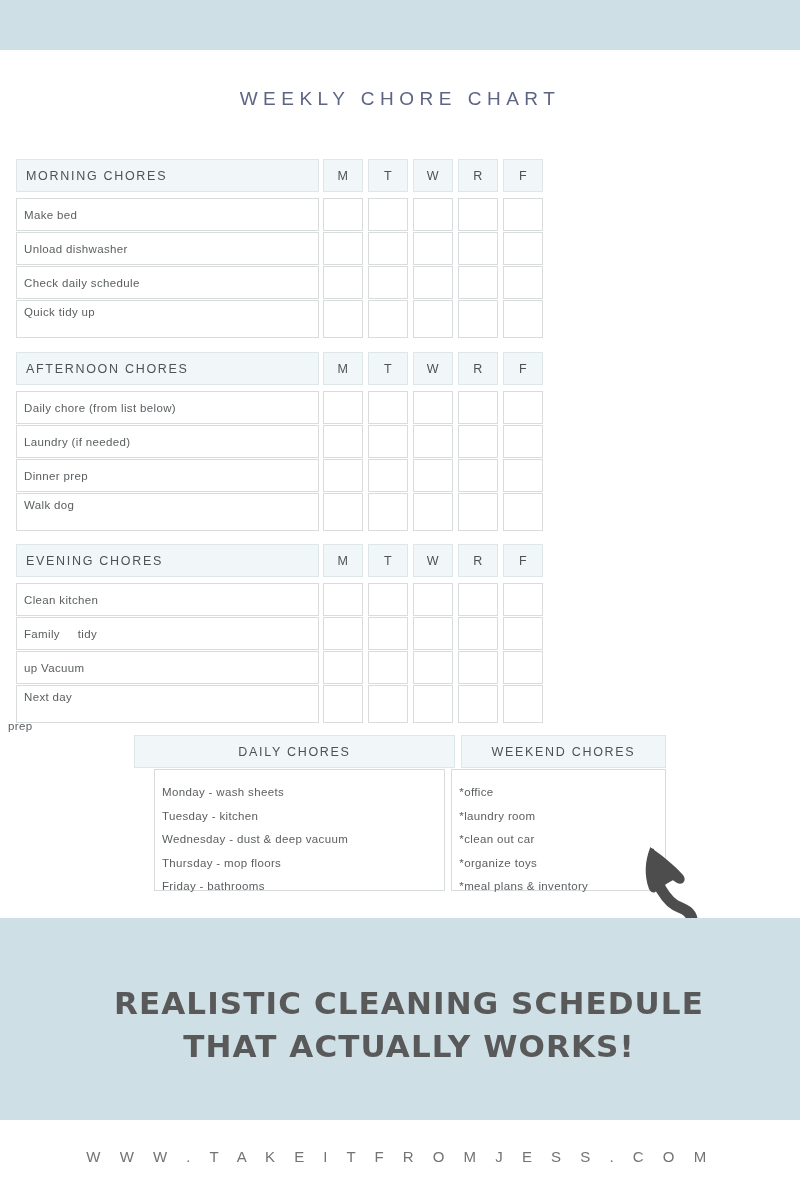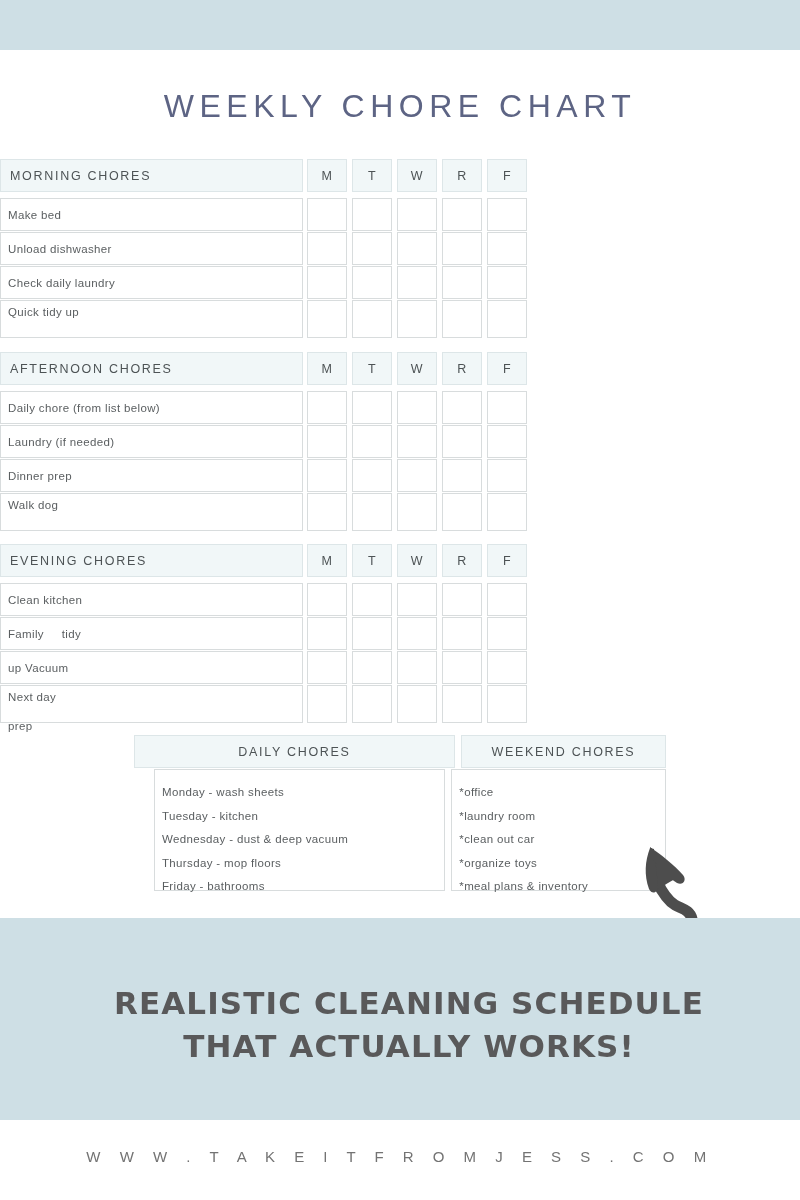--- a/index.html
+++ b/index.html
@@ -29,37 +29,38 @@
     background: #cedfe5;
   }
 
   
   .page-title {
     position: absolute;
     left: 0; top: 88px;
     width: 800px;
     text-align: center;
     font-family: "Liberation Sans", sans-serif;
-    font-size: 32px;
+    font-size: 19px;
     font-weight: 300;
     letter-spacing: 5.5px;
     color: #5d6484;
     white-space: nowrap;
   }
 
   .block {
     position: absolute;
     left: 0;
     width: 532px;
   }
 
   .row {
     position: relative;
     height: 33px;
     margin-bottom: 1px;
+    margin-left: 16px;
   }
 
   .row .task {
     position: absolute;
     left: 0; top: 0;
     width: 303px;
     height: 100%;
     box-sizing: border-box;
     border: 1px solid #d8dcdd;
     background: #ffffff;
@@ -243,21 +244,21 @@
     <div class="task">Unload dishwasher</div>
     <div class="cells">
       <div class="cell"></div>
       <div class="cell"></div>
       <div class="cell"></div>
       <div class="cell"></div>
       <div class="cell"></div>
     </div>
   </div>
   <div class="row">
-    <div class="task">Check daily laundry</div>
+    <div class="task">Check daily schedule</div>
     <div class="cells">
       <div class="cell"></div>
       <div class="cell"></div>
       <div class="cell"></div>
       <div class="cell"></div>
       <div class="cell"></div>
     </div>
   </div>
   <div class="row tall">
     <div class="task">Quick tidy up</div>

